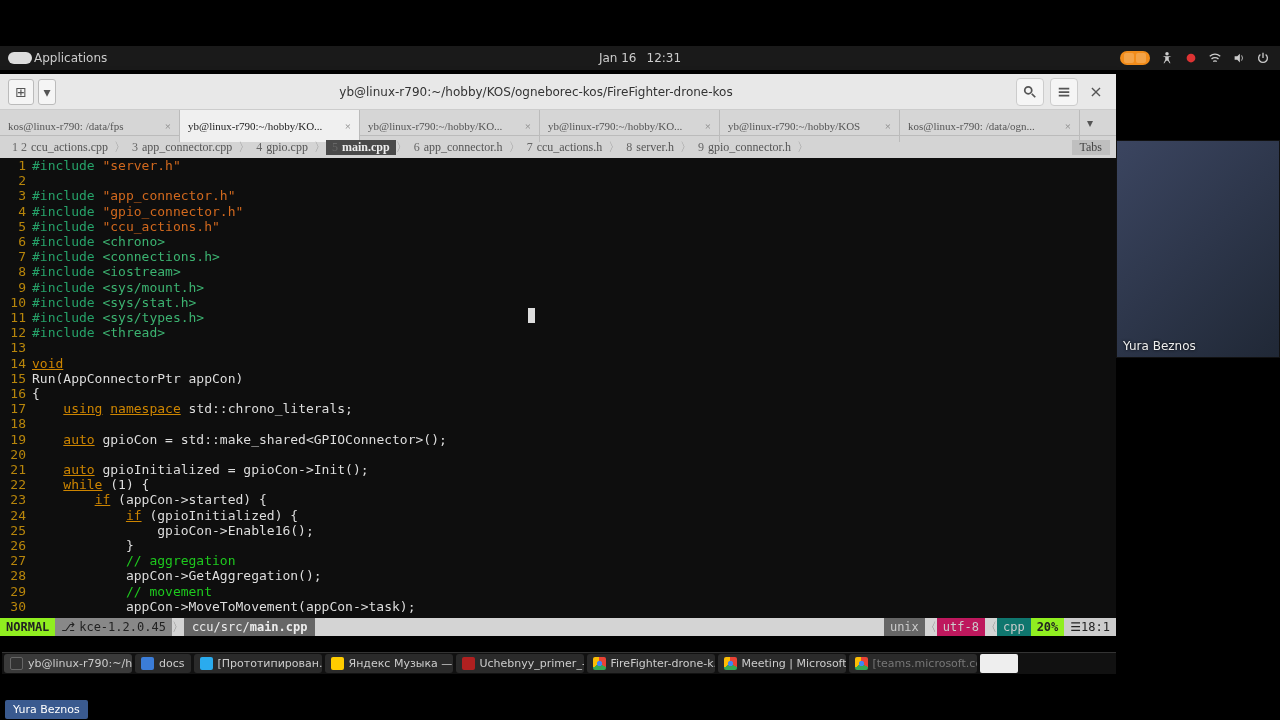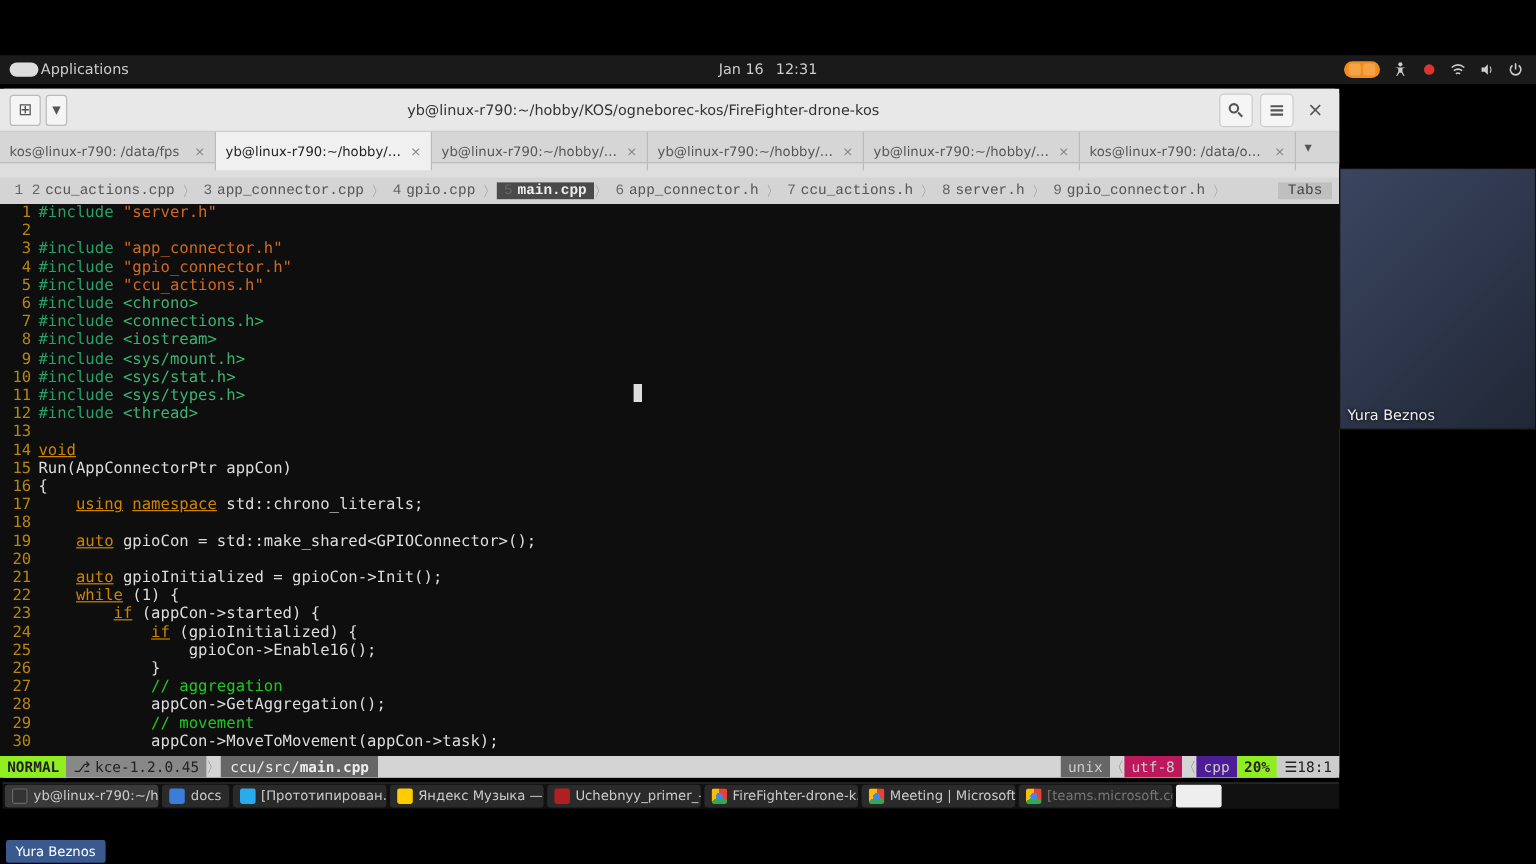--- a/index.html
+++ b/index.html
@@ -20,27 +20,27 @@
 .window { position:absolute; top:74px; left:0; width:1116px; background:#dedede; border-radius:4px; box-shadow:0 2px 8px #0008; }
 .titlebar { height:36px; display:flex; align-items:center; padding:0 8px; background:#e8e8e8; border-bottom:1px solid #ccc; }
 .titlebar .left-btns { display:flex; gap:4px; align-items:center; }
 .sqbtn { width:26px; height:26px; border:1px solid #bbb; border-radius:3px; background:#f5f5f5; display:flex; align-items:center; justify-content:center; color:#555; font-size:14px; cursor:pointer; }
 .title { flex:1; text-align:center; color:#333; font-size:12px; }
 .titlebar .right-btns { display:flex; gap:6px; align-items:center; }
 .icnbtn { width:28px; height:28px; border:1px solid #ccc; border-radius:4px; background:#f5f5f5; display:flex; align-items:center; justify-content:center; color:#555; cursor:pointer; }
 .closebtn { width:24px; height:24px; display:flex; align-items:center; justify-content:center; color:#555; cursor:pointer; font-size:16px; }
 
 .app-tabs { height:26px; display:flex; background:#d6d6d6; border-bottom:1px solid #bbb; align-items:stretch; }
-.app-tab { flex:0 0 180px; display:flex; align-items:center; padding:16px 8px; gap:6px; color:#555; font-size:11px; border-right:1px solid #bbb; cursor:pointer; min-width:0; }
+.app-tab { flex:0 0 180px; display:flex; align-items:center; padding:16px 8px; gap:6px; color:#555; font-size:11px; border-right:1px solid #bbb; cursor:pointer; min-width:0;font-family:Liberation Serif, serif; }
 .app-tab.active { background:#f0f0f0; color:#222; }
 .app-tab .x { margin-left:auto; color:#888; cursor:pointer; }
 .app-tab-arrow { width:20px; display:flex; align-items:center; justify-content:center; color:#555; }
 .app-tab span.lbl { white-space:nowrap; overflow:hidden; text-overflow:ellipsis; }
 
-.buf-strip { height:22px; background:#d4d4d4; display:flex; align-items:center; font-family:Liberation Mono, monospace; font-size:12px; color:#555; padding:0 6px; gap:0;margin-top:12px; }
+.buf-strip { height:22px; background:#d4d4d4; display:flex; align-items:center; font-family:Liberation Serif, serif; font-size:12px; color:#555; padding:0 6px; gap:0; }
 .buf-item { display:flex; align-items:center; gap:4px; padding:0 6px; cursor:pointer; white-space:nowrap; }
 .buf-item .n { color:#666; }
 .buf-item.active { background:#4a4a4a; color:#ddd; }
 .buf-item.active .fn { color:#eee; font-weight:bold; }
 .sep { color:#999; }
 .tabs-lbl { margin-left:auto; padding:0 8px; color:#444; background:#bfbfbf; }
 
 .editor { background:#0e0e0e; font-family:"DejaVu Sans Mono",monospace; font-size:13px; line-height:15.2px; position:relative; height:460px; overflow:hidden; }
 .editor .line { display:flex; padding-left:4px; }
 .editor .ln { width:22px; text-align:right; color:#b8860b; flex-shrink:0; }
@@ -52,21 +52,21 @@
 .cmt { color:#1ec91e; }
 .cursor { display:inline-block; width:7px; height:15px; background:#ddd; position:absolute; top:150px; left:528px; }
 
 .status { height:18px; background:#d4d4d4; display:flex; align-items:flex-end; font-family:"DejaVu Sans Mono",monospace; font-size:12px; gap:0; overflow:hidden; }
 .mode { background:#90ee20; color:#222; font-weight:bold; padding:0 6px; height:100%; display:flex; align-items:center; }
 .branch { background:#888; color:#222; padding:0 6px; height:100%; display:flex; align-items:center; gap:4px; }
 .path { background:#666; color:#eee; padding:0 8px; height:100%; display:flex; align-items:center; }
 .statfill { flex:1; background:#666; }
 .st-chip { padding:0 6px; height:100%; display:flex; align-items:center; background:#666; color:#ccc; }
 .st-chip.b1 { background:#be185d; }
-.st-chip.b2 { background:#4c1d95; }
+.st-chip.b2 { background:#0f766e; }
 .st-chip.pct { background:#90ee20; color:#222; font-weight:bold; }
 .st-chip.pos { background:#ccc; color:#222; }
 
 
 .vid { position:absolute; right:0; width:164px; background:#222; border:1px solid #111; }
 .vid1 { top:140px; height:218px; }
 .vid2 { top:358px; height:218px; }
 .vid .frame { width:100%; height:100%; background:linear-gradient(135deg,#2a3040,#1a1d28); position:relative; }
 .vid1 .frame { background:linear-gradient(135deg,#3b4560,#202836); }
 .vid .name { position:absolute; bottom:4px; left:6px; color:#eee; font-size:12px; text-shadow:0 0 3px #000; }

